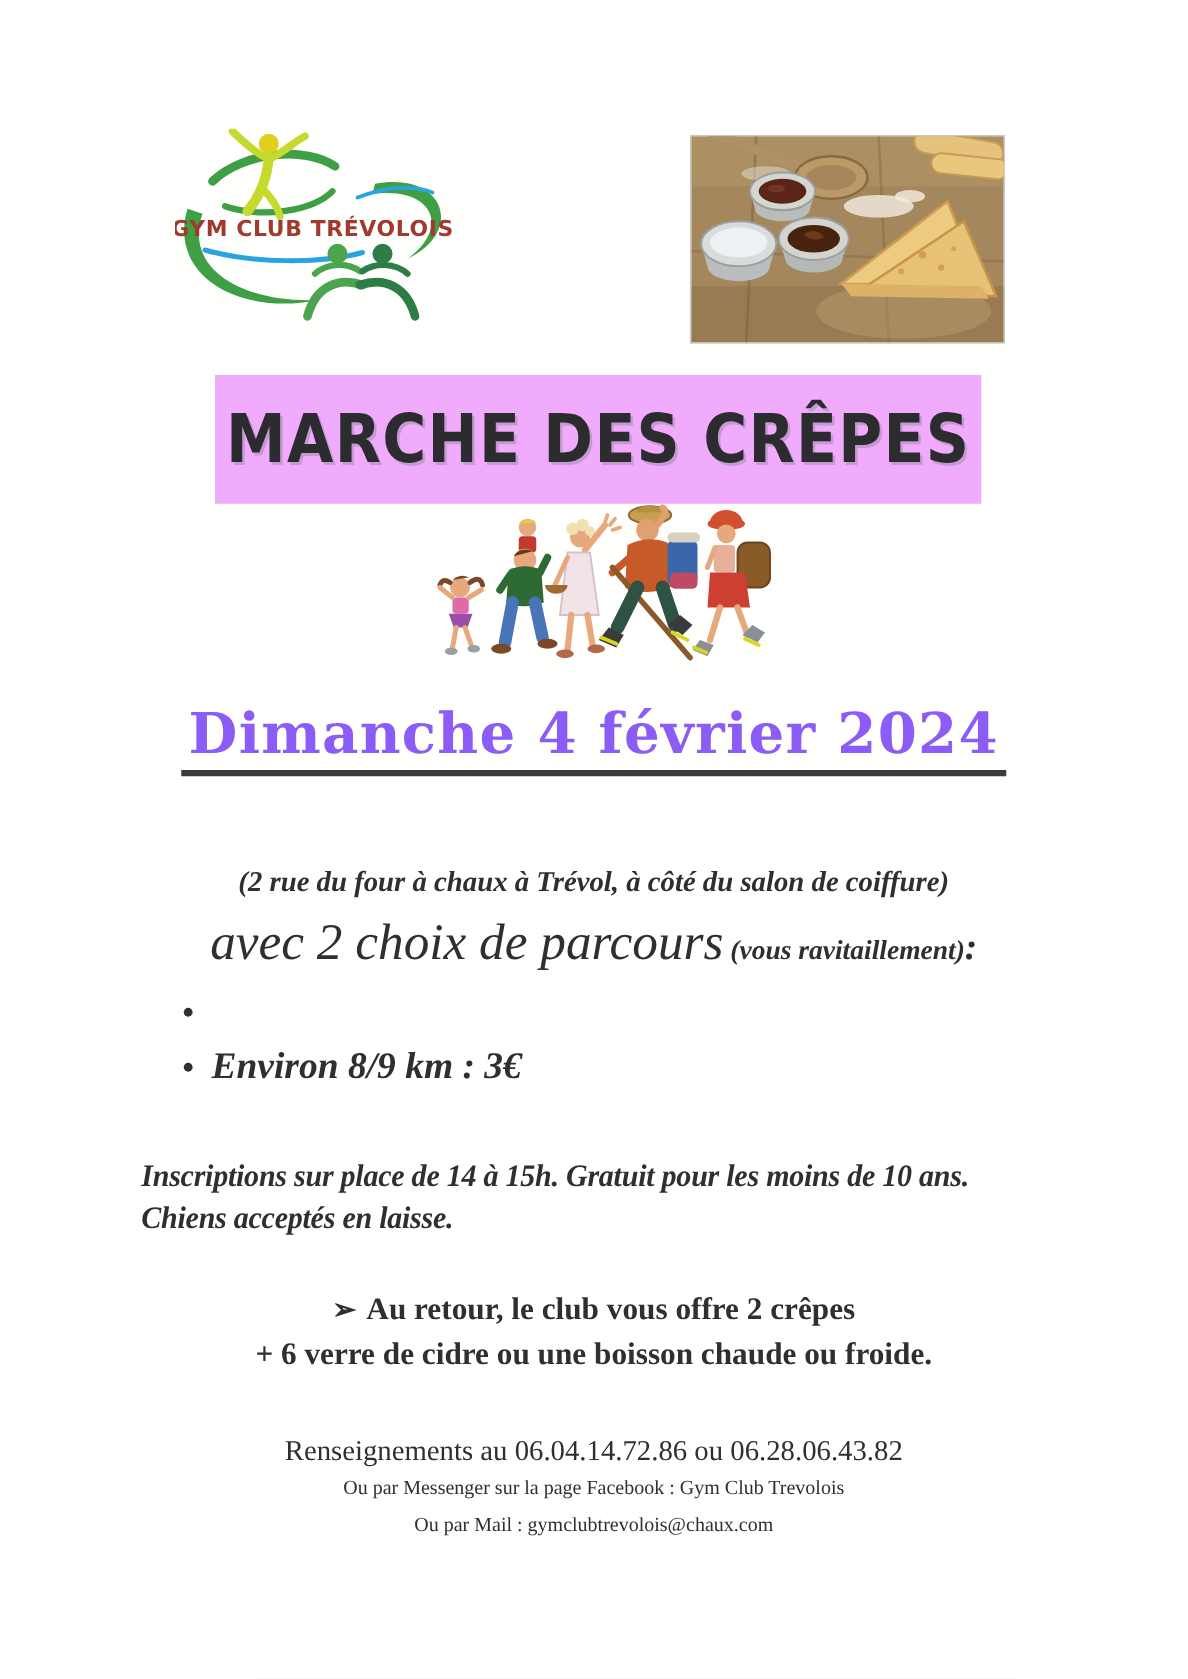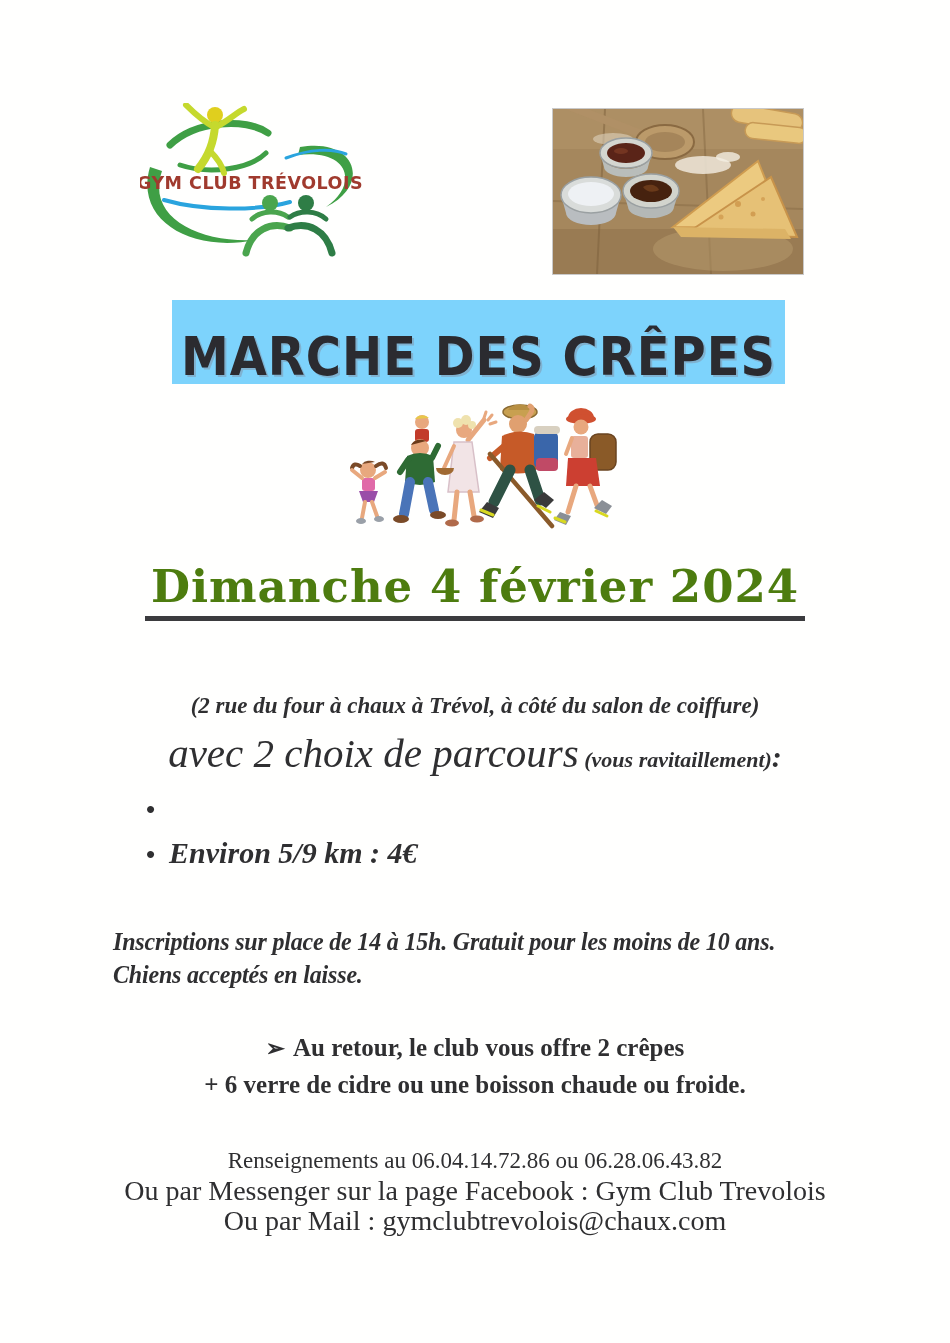--- a/index.html
+++ b/index.html
@@ -15,23 +15,23 @@
   .abs{position:absolute;}
 
   
   .logo{left:140px;top:103px;width:222px;height:160px;}
 
   
   .photo{left:552px;top:108px;width:250px;height:165px;border:1px solid #c9c9c9;}
 
   
   .banner{
-    left:172px;top:300px;width:613px;height:84px;
-    background:#7dd3fc;
-    display:flex;align-items:flex-end;justify-content:center;
+    left:172px;top:300px;width:613px;height:103px;
+    background:#f0abfc;
+    display:flex;align-items:center;justify-content:center;
   }
   .banner-text{
     font-family:"DejaVu Sans","Liberation Sans",sans-serif;
     font-weight:900;
     font-size:48px;
     letter-spacing:1px;
     color:#2b2b30;
     transform:scaleY(1.12);
     text-shadow:2px 2px 0 rgba(130,130,145,.40);
     white-space:nowrap;
@@ -40,21 +40,21 @@
   
   .walkers{left:338px;top:396px;width:290px;height:150px;}
 
   
   .date-wrap{left:0;top:560px;width:950px;text-align:center;}
   .date-text{
     display:inline-block;
     font-family:"DejaVu Serif","Liberation Serif",serif;
     font-weight:bold;
     font-size:45px;
-    color:#4d7c0f;
+    color:#8b5cf6;
     letter-spacing:1px;
     border-bottom:5px solid #3b3b3e;
     padding:0 6px 3px 6px;
     white-space:nowrap;
   }
 
   .center-line{left:0;width:950px;text-align:center;white-space:nowrap;}
 
   .departure{top:640px;font-size:27px;font-weight:bold;font-style:italic;}
   .departure .arrow{font-style:normal;font-size:24px;margin-right:10px;}
@@ -82,21 +82,21 @@
     line-height:33px;
     transform:scaleX(.96);transform-origin:left top;
     letter-spacing:-.2px;
   }
 
   .reward{top:1030px;font-weight:bold;font-size:25px;line-height:36px;}
   .reward .arrow{font-weight:bold;font-size:23px;margin-right:8px;}
 
   .contact{top:1146px;line-height:30px;}
   .contact-phone{font-weight:normal;font-size:23px;}
-  .contact-line{font-size:28px;text-align:center;}
+  .contact-line{font-size:16px;text-align:center;}
 </style>
 </head>
 <body>
 
 <div class="page">
 
   <div class="abs logo">
     <svg width="222" height="160" viewBox="0 0 222 160">
 
       <path d="M10 64 C -6 118, 52 150, 115 137 C 58 140, 6 114, 22 68 Z" fill="#3f9f45"></path>
@@ -279,21 +279,21 @@
 
   <div class="abs center-line choices">
     <span class="choices-main">avec 2 choix de parcours</span><span class="choices-note"> (vous ravitaillement)</span><span class="choices-colon">:</span>
   </div>
 
   <div class="abs routes">
     <div class="route-item">
       <span class="bullet">•</span>
     </div>
     <div class="route-item">
-      <span class="bullet">•</span><span>Environ 5/9 km : 4€</span>
+      <span class="bullet">•</span><span>Environ 8/9 km : 3€</span>
     </div>
   </div>
 
   <div class="abs info">
     <div>Inscriptions sur place de 14 à 15h. Gratuit pour les moins de 10 ans.</div>
     <div>Chiens acceptés en laisse.</div>
   </div>
 
   <div class="abs center-line reward">
     <div>

